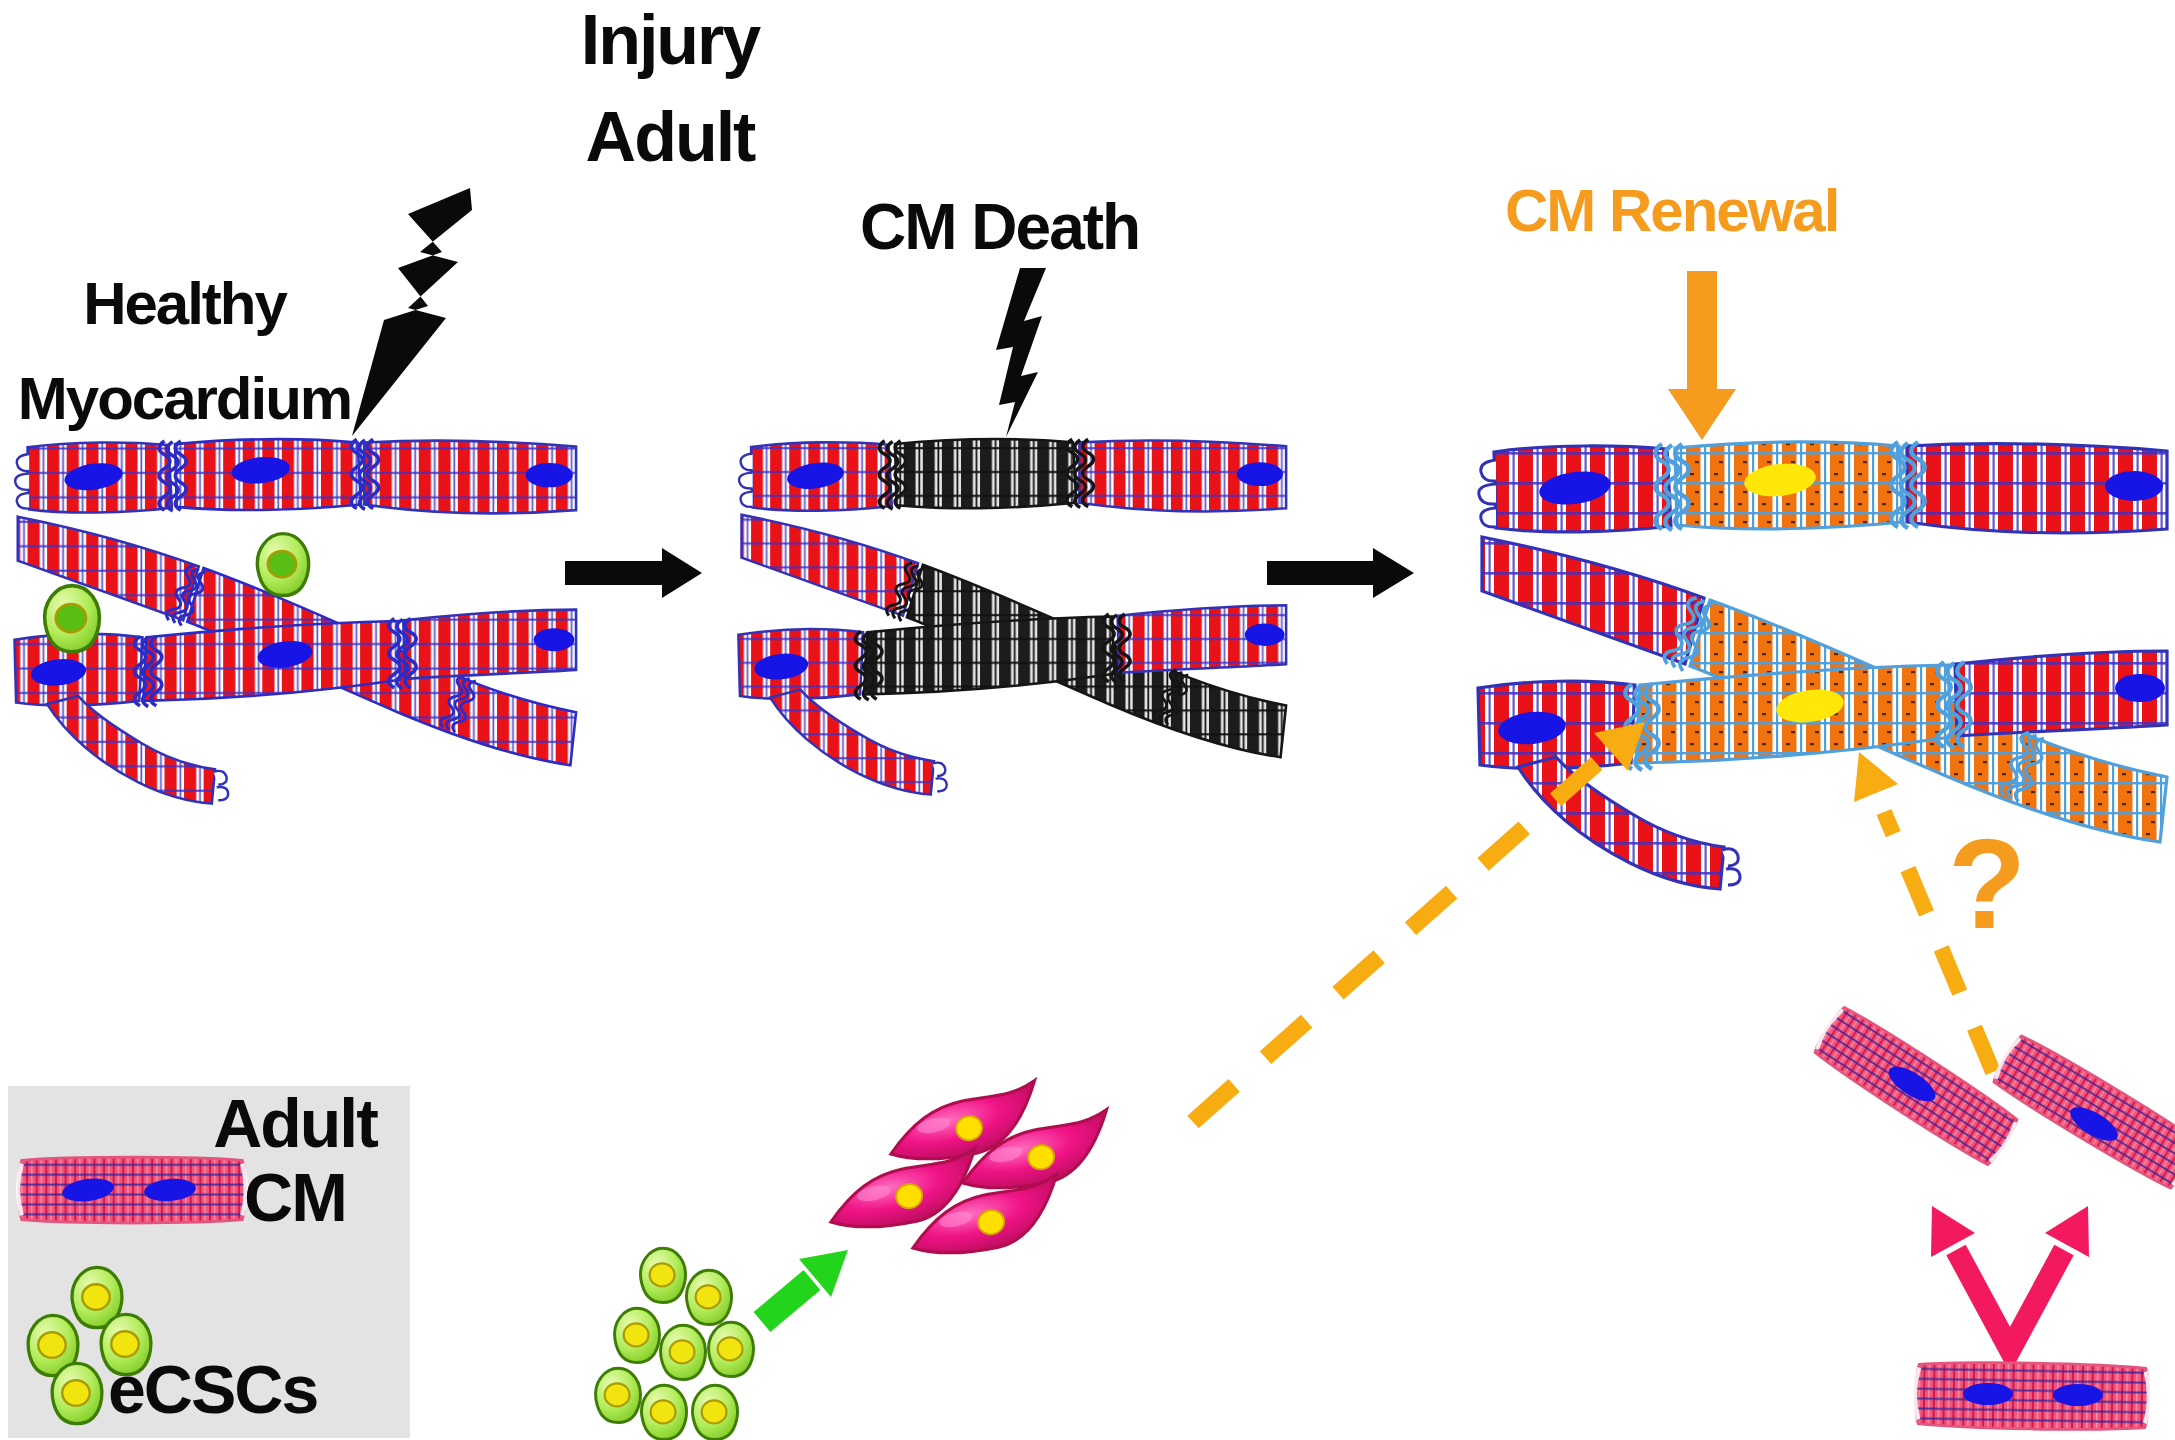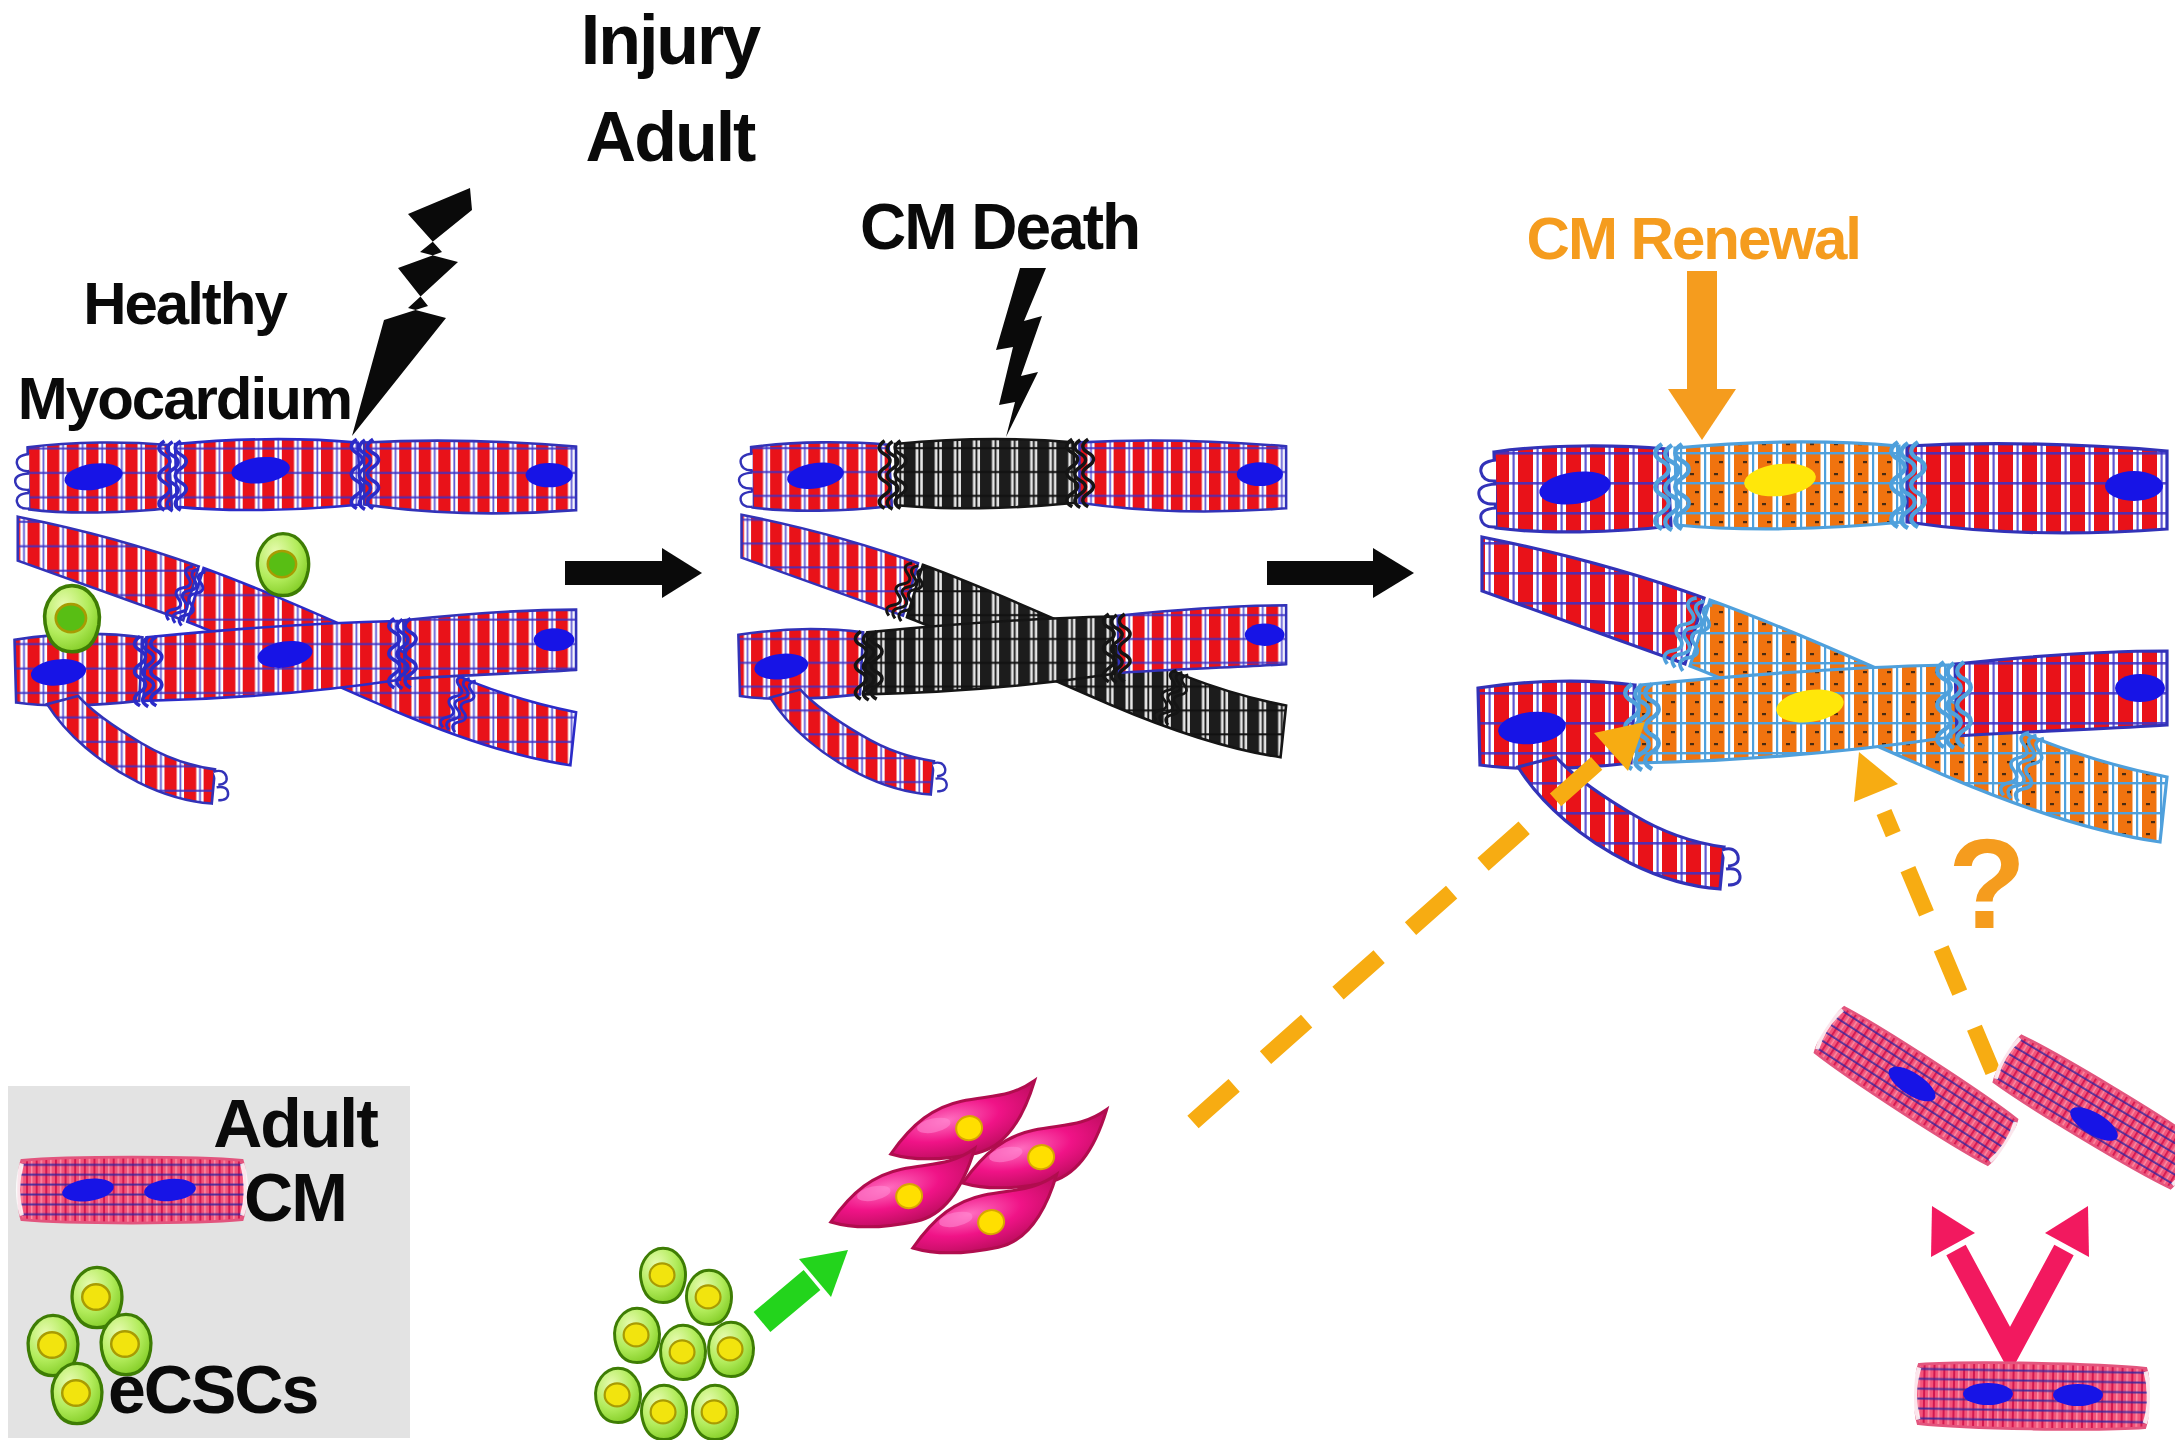--- a/index.html
+++ b/index.html
@@ -10,21 +10,21 @@
   }
   html,body{margin:0;padding:0;background:#fff;}
   .canvas{position:relative;width:2175px;height:1440px;background:#fff;overflow:hidden;
           font-family:"Liberation Sans","DejaVu Sans",sans-serif;font-weight:bold;color:#0A0A0A;}
   .canvas svg{position:absolute;left:0;top:0;}
   .txt{position:absolute;letter-spacing:-2px;white-space:nowrap;}
   .txt div{white-space:nowrap;}
   #injury-aging{left:505px;top:-8px;width:330px;text-align:center;font-size:70px;line-height:97px;}
   #healthy{left:-8px;top:256px;width:385px;text-align:center;font-size:60px;line-height:95px;}
   #cm-death{left:860px;top:190px;width:330px;text-align:left;font-size:64px;}
-  #cm-renewal{left:1505px;top:204px;width:355px;text-align:right;font-size:60px;color:var(--c-accent_orange);}
+  #cm-renewal{left:1505px;top:176px;width:355px;text-align:left;font-size:60px;color:var(--c-accent_orange);}
   #question{left:1948px;top:810px;font-size:128px;color:var(--c-accent_orange);letter-spacing:0;}
   #adult{left:186px;top:1084px;width:218px;text-align:center;font-size:68px;}
   #cm-label{left:186px;top:1158px;width:218px;text-align:center;font-size:68px;}
   #ecscs{left:108px;top:1350px;width:250px;text-align:left;font-size:68px;}
   
   .tissue-use{--disc:#2B2BC8;--fillMid:url(#redV);--nucMid:var(--c-nucleus_blue);}
   .cell{stroke-width:3.2;}
   .red{fill:url(#redV);stroke:#3232B8;}
   .mid{fill:var(--fillMid);stroke:var(--disc);}
   .fing{fill:#fff;stroke:#3232B8;stroke-width:3;}

